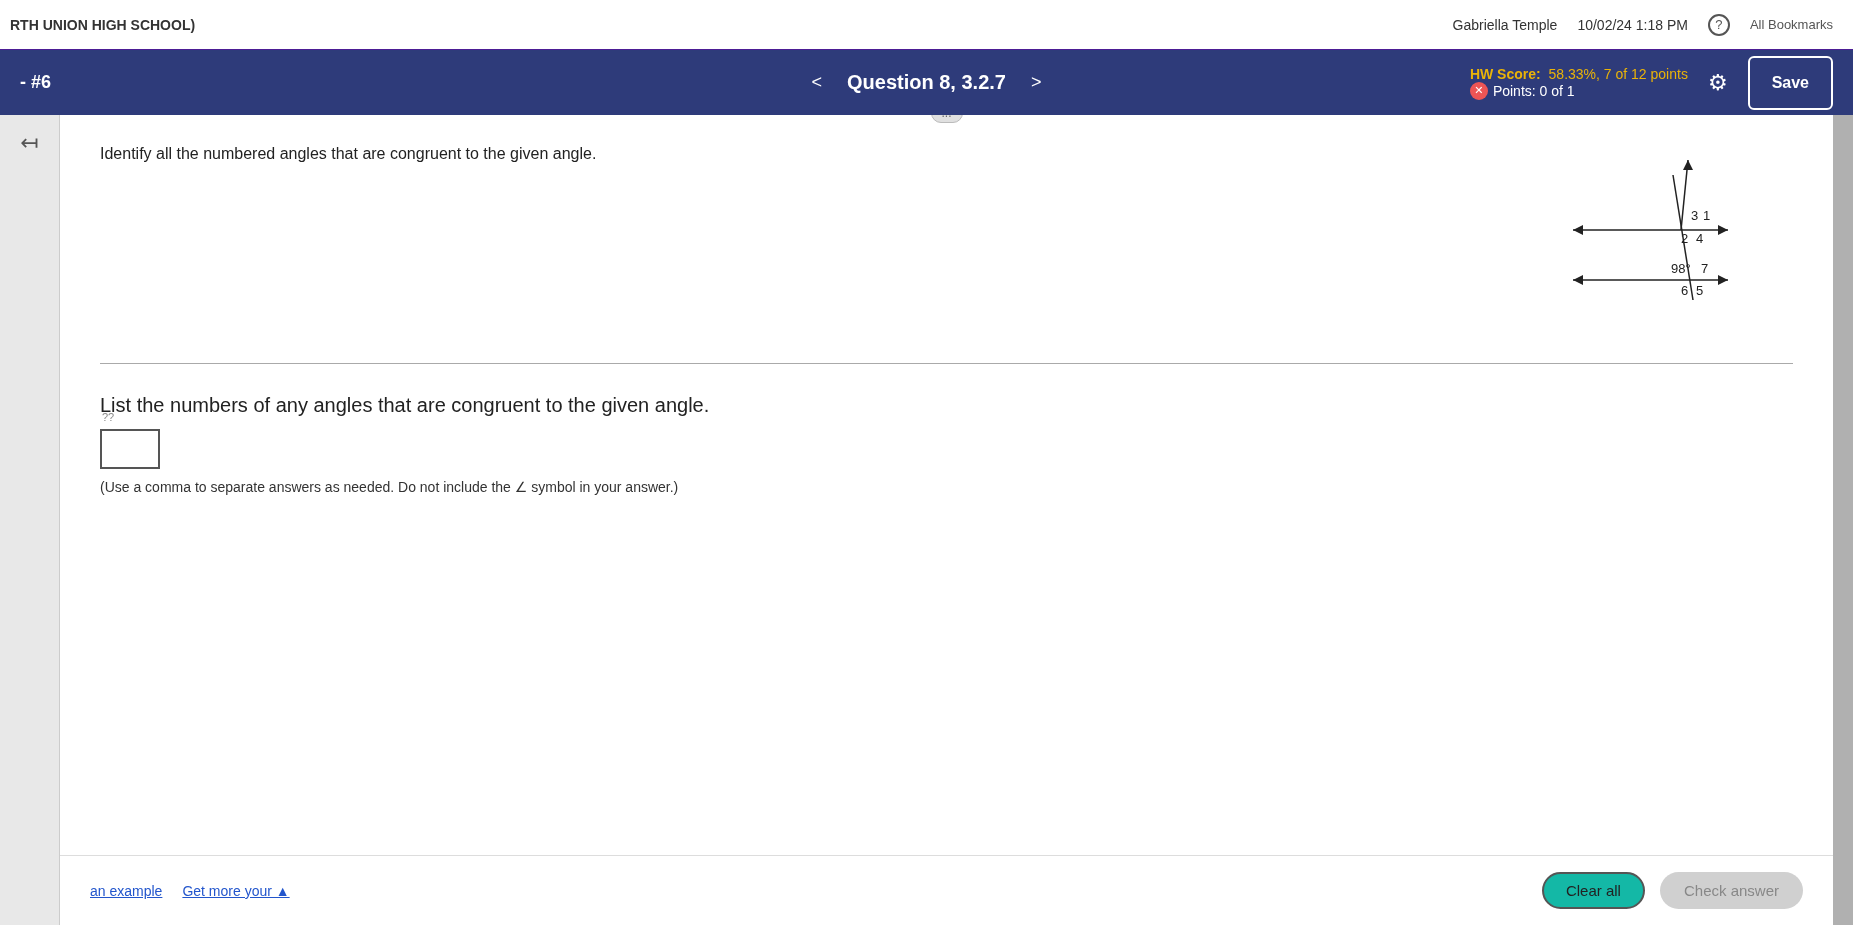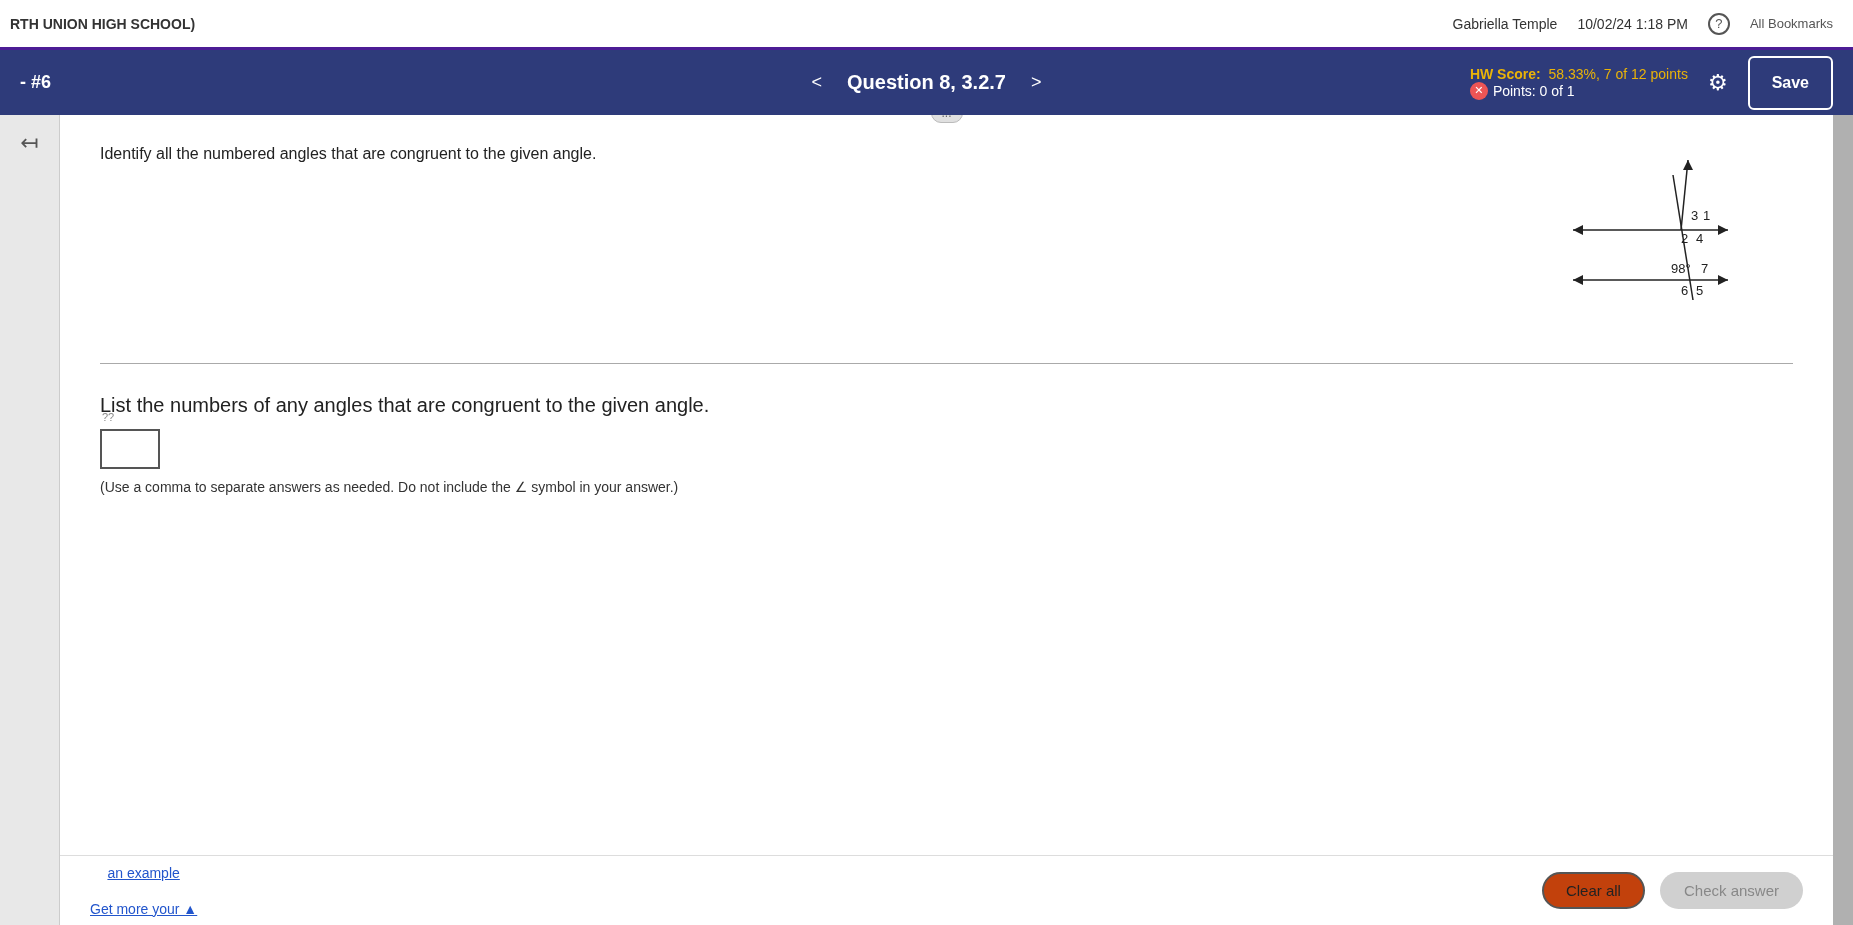--- a/index.html
+++ b/index.html
@@ -225,35 +225,34 @@
       border-top: 1px solid #ddd;
       display: flex;
       align-items: center;
       padding: 0 30px;
       justify-content: space-between;
     }
     .bottom-left {
       display: flex;
       align-items: center;
       gap: 20px;
-      flex-direction: column;
     }
     .bottom-link {
       font-size: 14px;
       color: #2255cc;
       cursor: pointer;
       text-decoration: underline;
     }
     .bottom-right {
       display: flex;
       align-items: center;
       gap: 15px;
     }
     .clear-all-btn {
-      background: #c2410c;
+      background: #14b8a6;
       border: 2px solid #555;
       border-radius: 20px;
       padding: 8px 22px;
       font-size: 15px;
       cursor: pointer;
       color: #222;
     }
     .check-answer-btn {
       background: #d0d0d0;
       border: none;
@@ -272,21 +271,21 @@
 
     
     .diagram-svg {
       width: 200px;
       height: 180px;
     }
   </style>
 </head>
 <body>
 
-<div style="position:relative; background:#fff; height:50px; display:flex; align-items:center; justify-content:flex-end; padding:0 20px; border-bottom:3px solid #4c1d95;">
+<div style="position:relative; background:#fff; height:50px; display:flex; align-items:center; justify-content:flex-end; padding:0 20px; border-bottom:1px solid #4c1d95;">
   <span style="position:absolute; left:10px; font-size:14px; font-weight:bold; color:#333;">RTH UNION HIGH SCHOOL)</span>
   <div class="top-bar-right">
     <span style="font-size:14px; color:#333;">Gabriella Temple</span>
     <span style="font-size:14px; color:#333;">10/02/24 1:18 PM</span>
     <div class="help-circle">
       <span>?</span>
     </div>
     <div style="font-size:13px; color:#555;">All Bookmarks</div>
   </div>
 </div>

